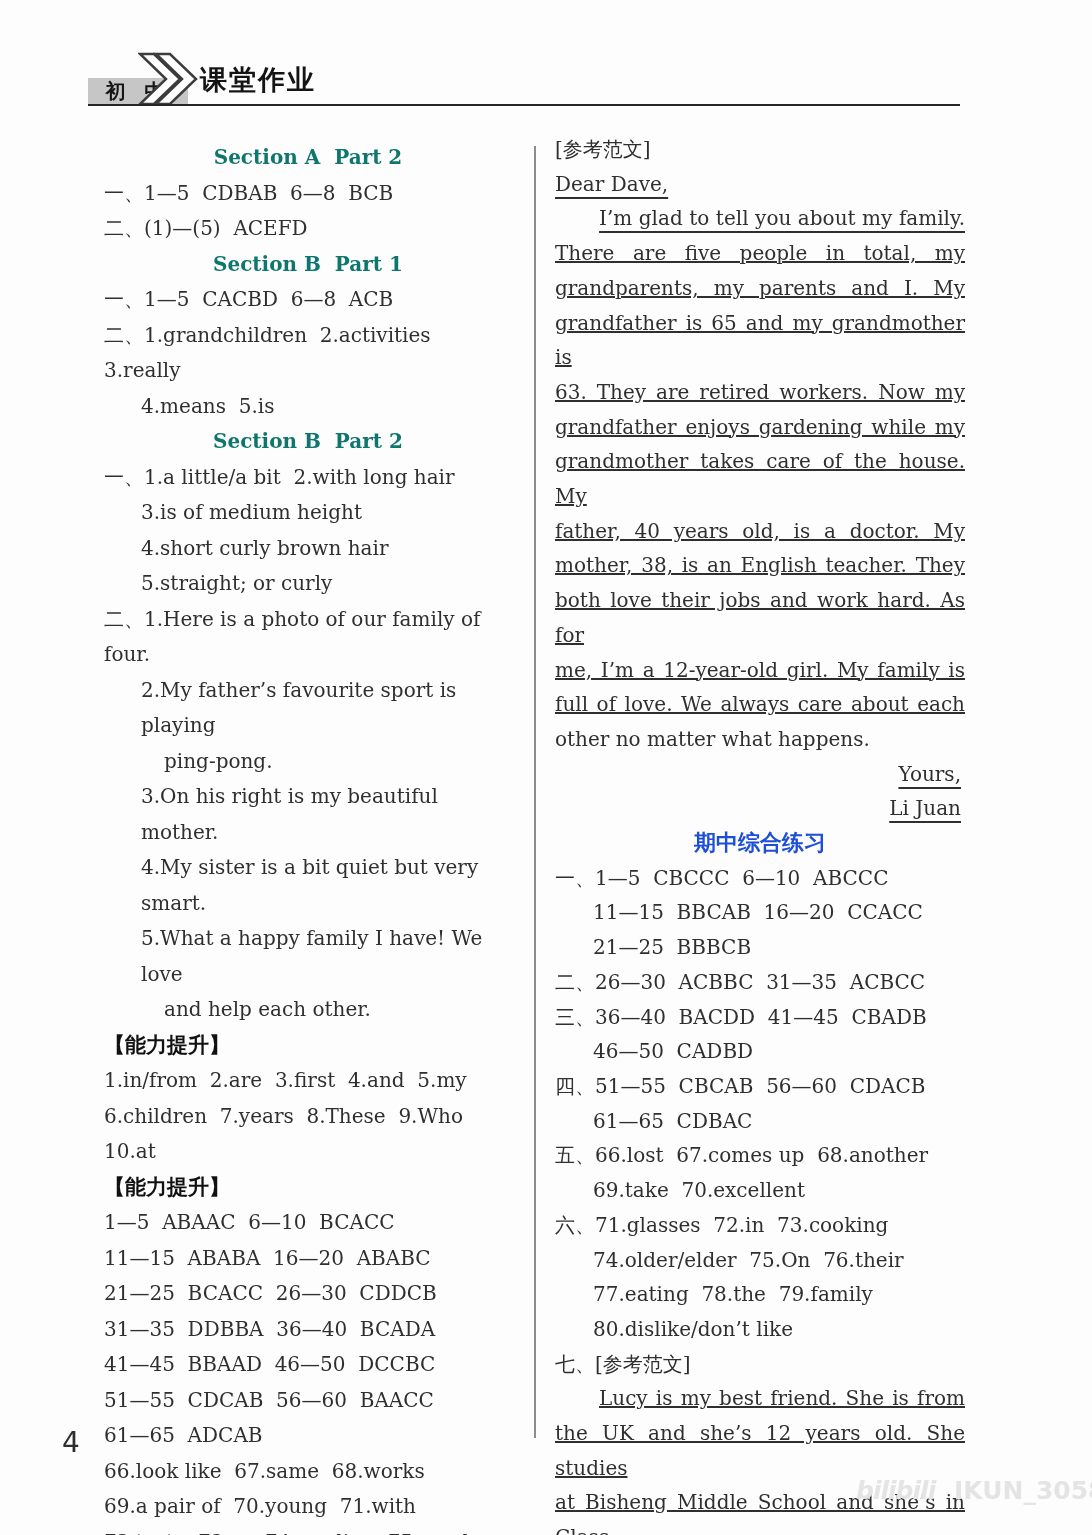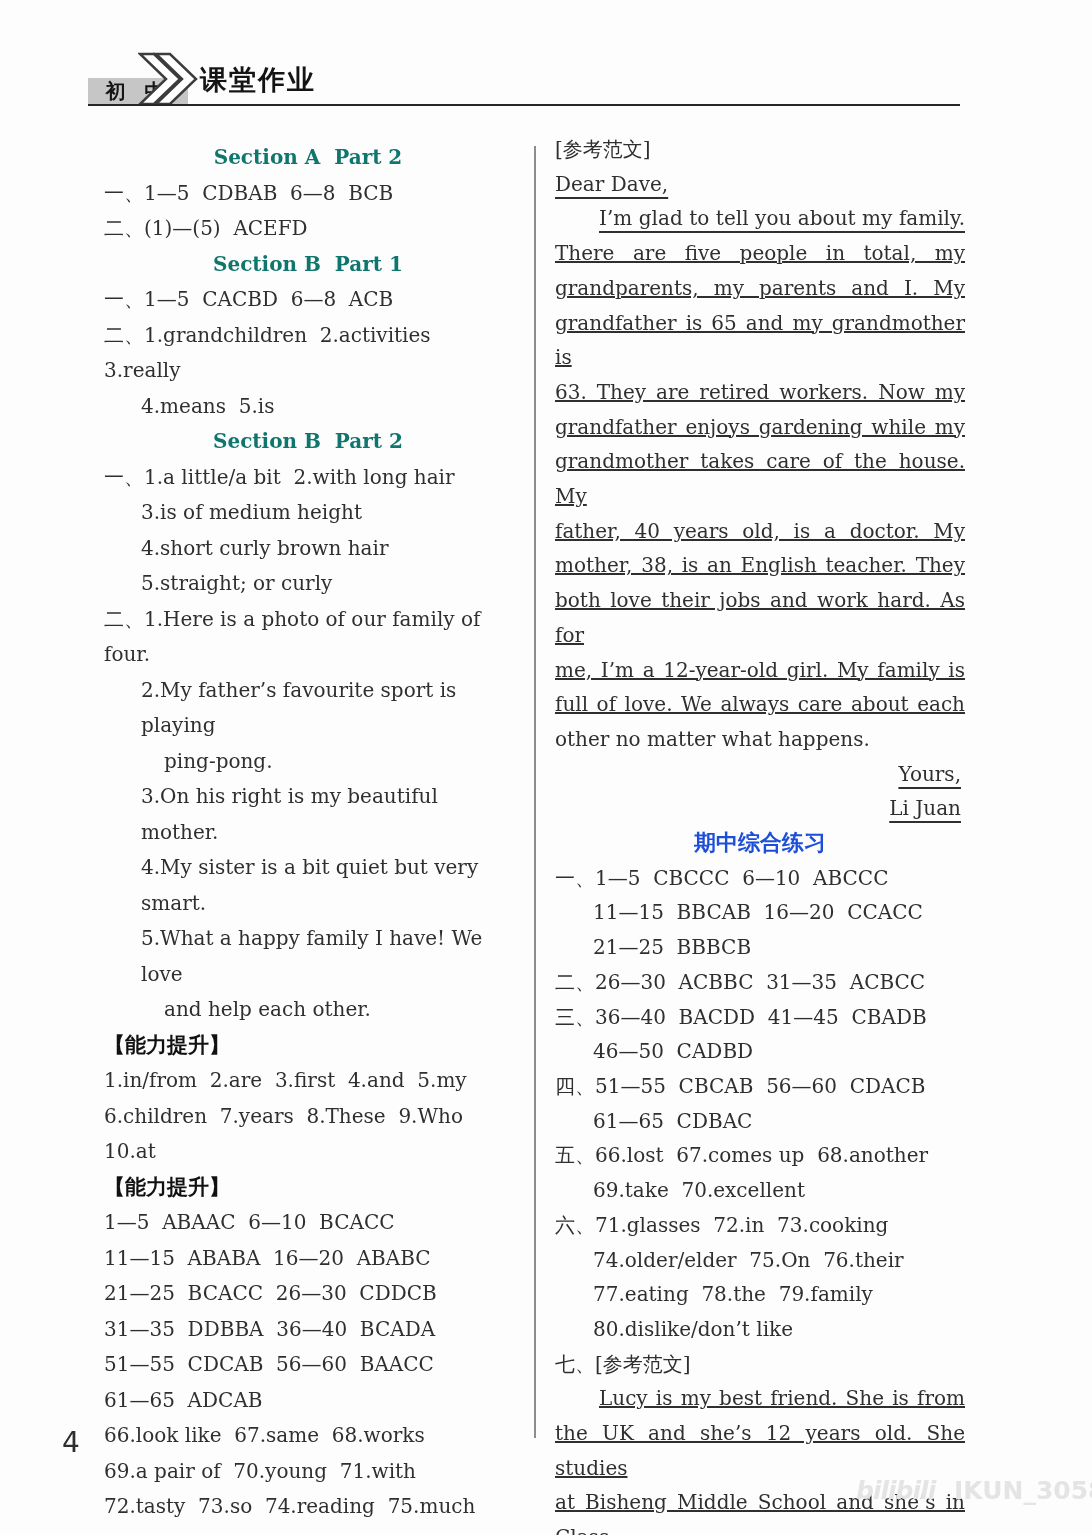--- a/index.html
+++ b/index.html
@@ -103,20 +103,21 @@
     <div class="ln i2">and help each other.</div>
     <div class="ln hb">【能力提升】</div>
     <div class="ln">1.in/from  2.are  3.first  4.and  5.my</div>
     <div class="ln">6.children  7.years  8.These  9.Who</div>
     <div class="ln">10.at</div>
     <div class="ln hb">【能力提升】</div>
     <div class="ln">1—5  ABAAC  6—10  BCACC</div>
     <div class="ln">11—15  ABABA  16—20  ABABC</div>
     <div class="ln">21—25  BCACC  26—30  CDDCB</div>
     <div class="ln">31—35  DDBBA  36—40  BCADA</div>
+    <div class="ln">41—45  BBAAD  46—50  DCCBC</div>
     <div class="ln">51—55  CDCAB  56—60  BAACC</div>
     <div class="ln">61—65  ADCAB</div>
     <div class="ln">66.look like  67.same  68.works</div>
     <div class="ln">69.a pair of  70.young  71.with</div>
     <div class="ln">72.tasty  73.so  74.reading  75.much</div>
 
   </div>
 
   <div class="col col-right">
     <div class="ln">[参考范文]</div>

